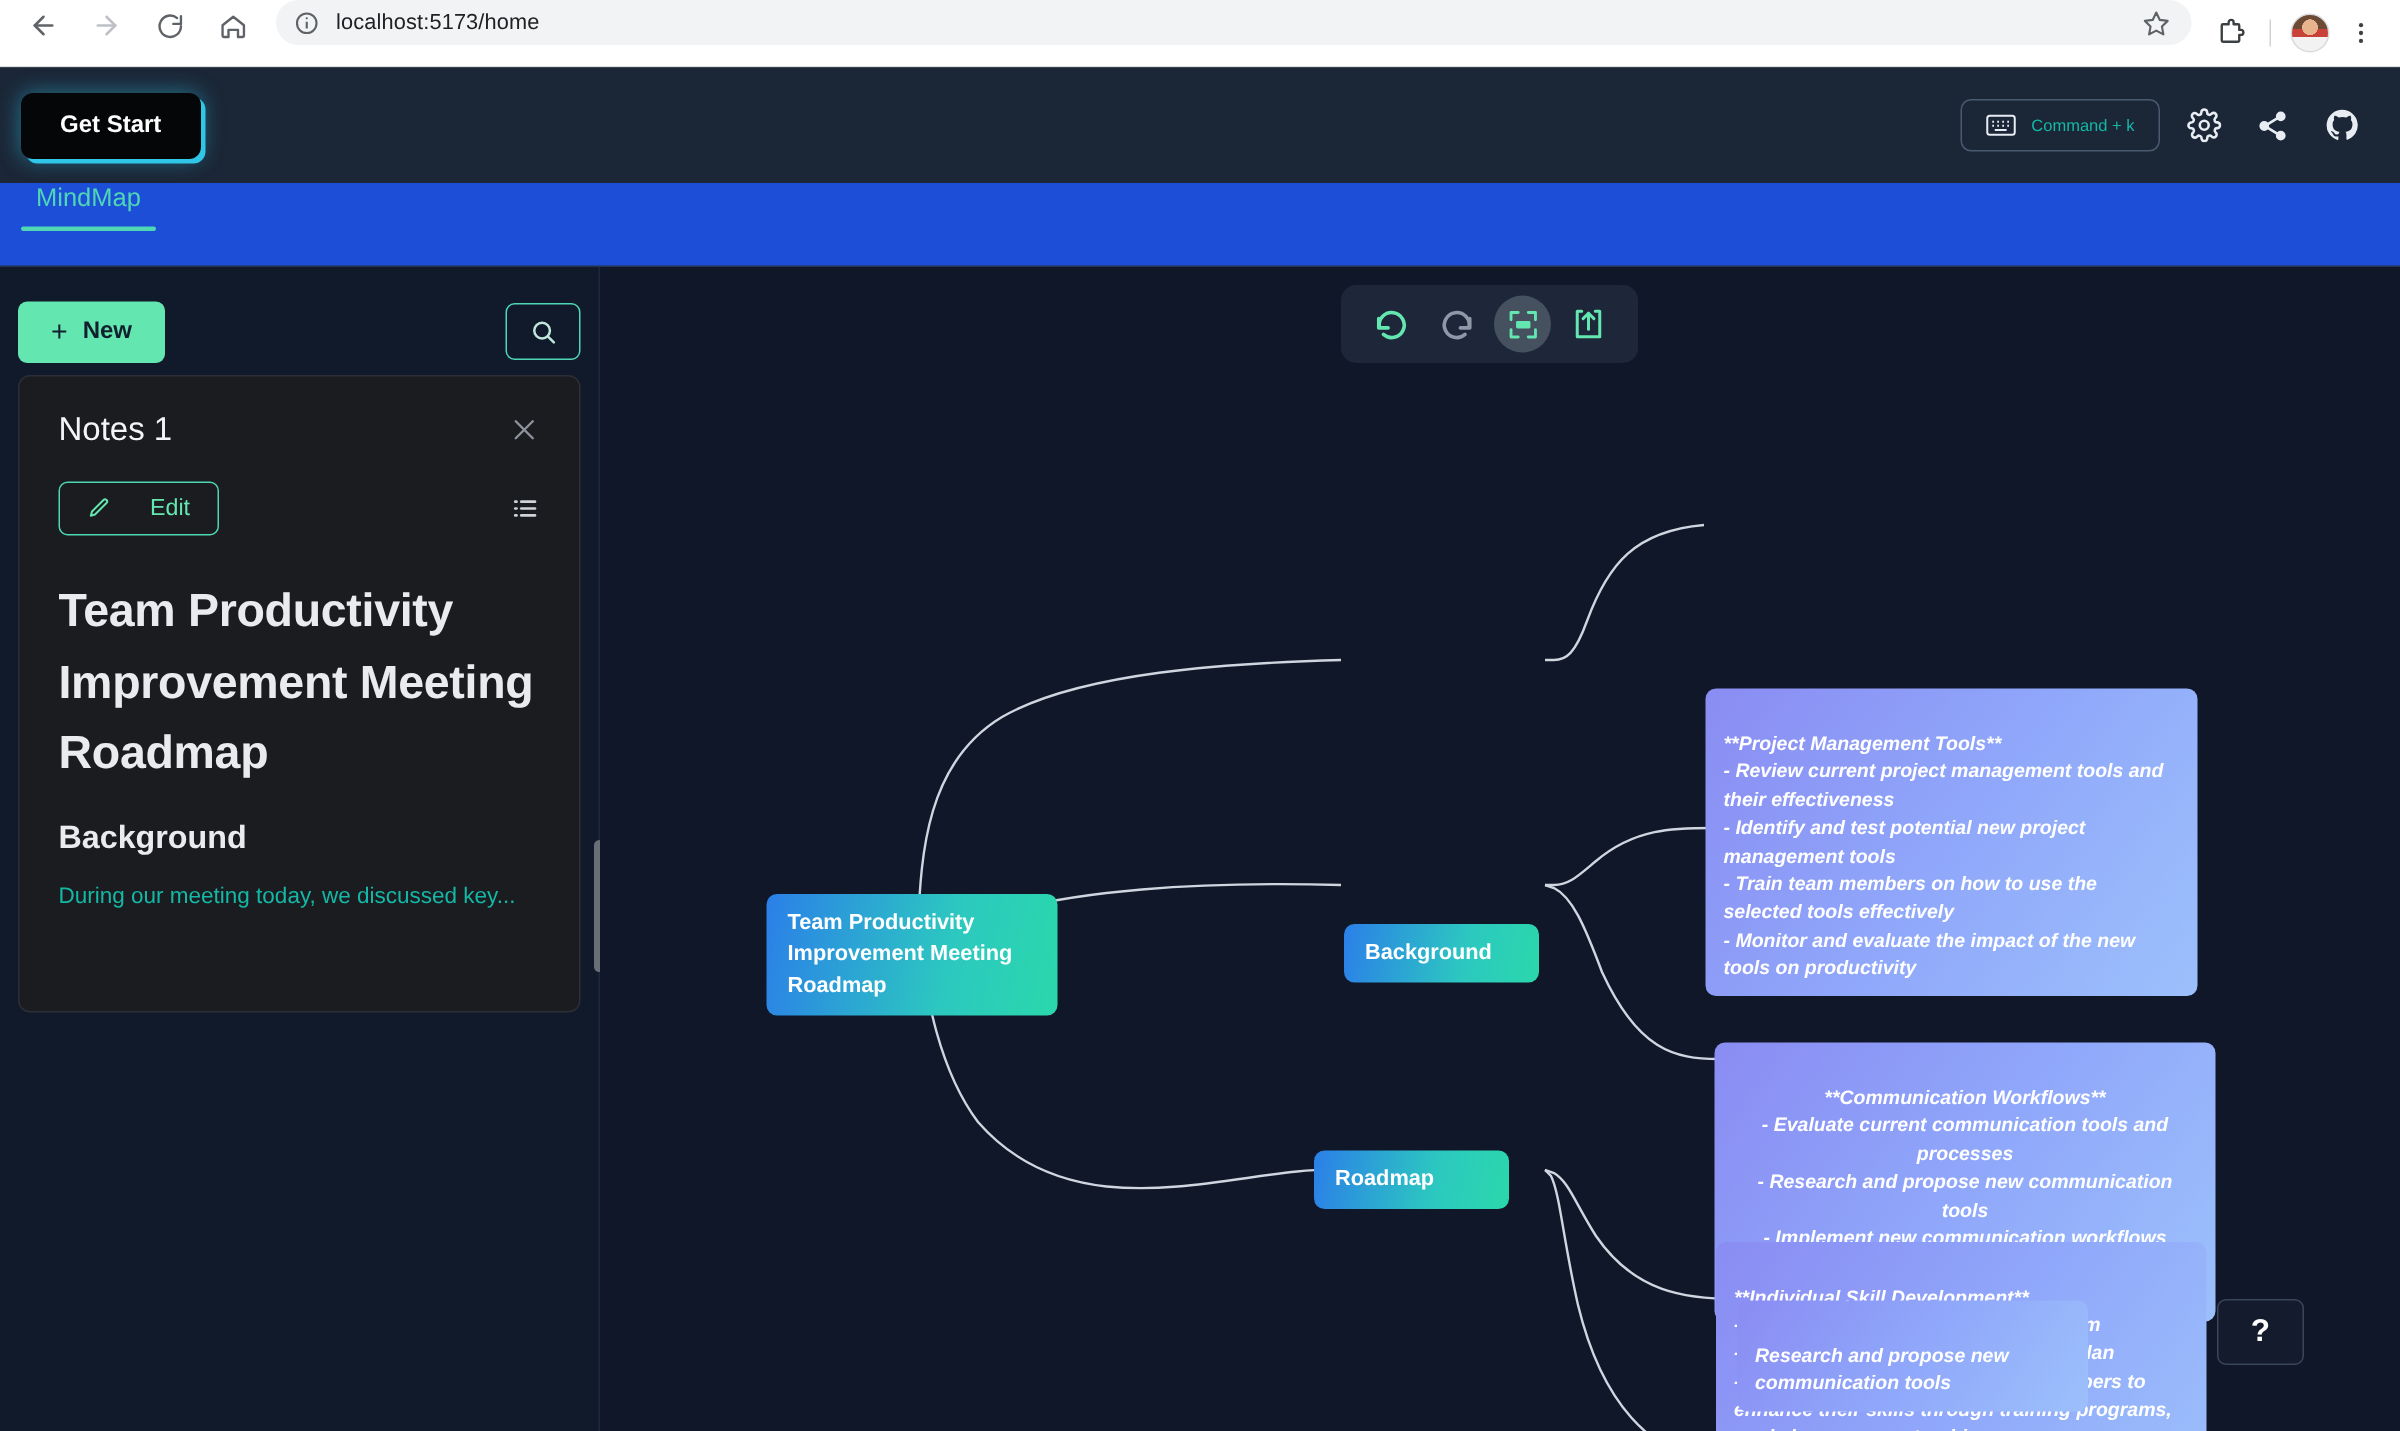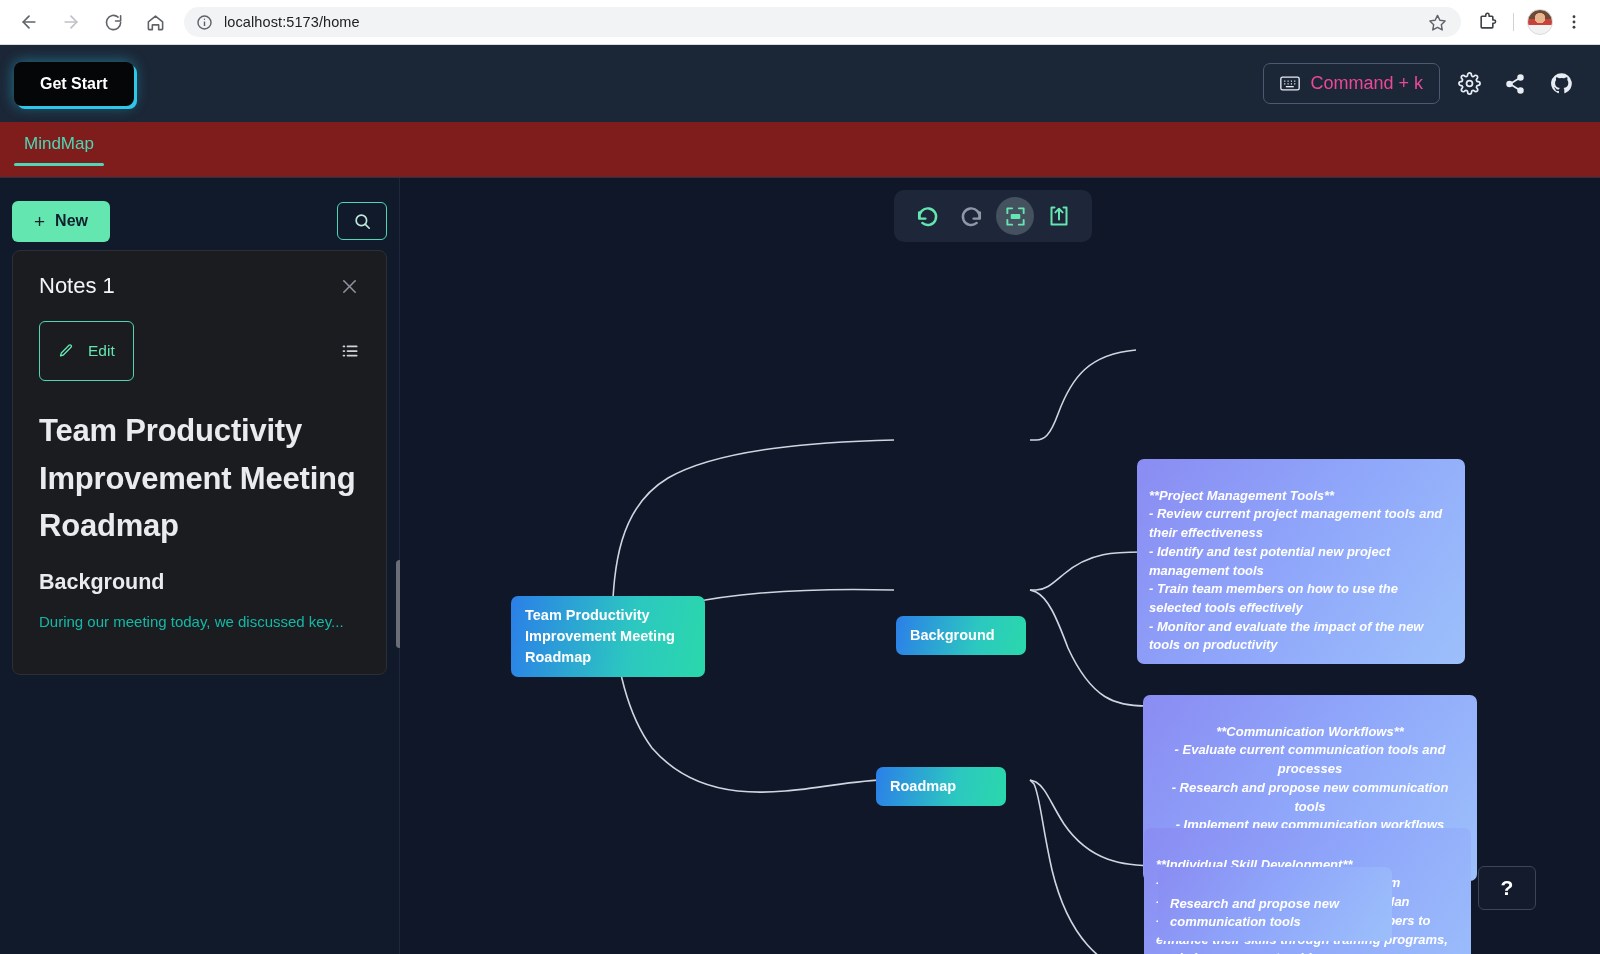--- a/index.html
+++ b/index.html
@@ -7,21 +7,21 @@
     width: 1600px; height: 954px;
     overflow: hidden;
     font-family: "Liberation Sans", sans-serif;
     background: #0e1524;
   }
 
   
   #browser-chrome {
     position: absolute; left: 0; top: 0; width: 1600px; height: 45px;
     background: #ffffff;
-    display: flex; align-items: center;
+    display: flex; 
     border-bottom: 1px solid #dadce0;
   }
   .nav-btn {
     width: 34px; height: 34px; margin-left: 8px;
     display: flex; align-items: center; justify-content: center;
     border-radius: 50%;
   }
   .nav-btn:first-child { margin-left: 12px; }
   .nav-btn svg { display: block; }
   #omnibox {
@@ -71,31 +71,31 @@
     padding: 13px 26px; border-radius: 8px;
     border: none; position: relative;
     box-shadow: 3px 3px 0 0 #2fc6e8, 0 0 14px 1px rgba(47,198,232,.45);
   }
   #header-right {
     margin-left: auto; display: flex; align-items: center; gap: 12px; padding-right: 22px;
   }
   #command-k {
     display: flex; align-items: center; gap: 10px;
     border: 1px solid #4a5a70; border-radius: 7px;
-    padding: 9px 16px; color: #ec4899; font-size: 18px;
+    padding: 9px 16px; color: #14b8a6; font-size: 11px;
   }
   .hdr-icon-btn {
     width: 34px; height: 34px; display: flex; align-items: center; justify-content: center;
     color: #e8edf4;
   }
 
   
   #tabs-bar {
-    height: 56px; background: #7f1d1d;
-    display: flex; align-items: center; padding-left: 14px;
+    height: 56px; background: #1d4ed8;
+    display: flex; align-items: flex-start; padding-left: 14px;
     border-bottom: 1px solid #2a3away;
   }
   #tabs-bar { border-bottom: 1px solid #263449; }
   .tab {
     padding: 0 10px 12px 10px; font-size: 17px; color: #4fd6b4;
     position: relative;
   }
   .tab.active::after {
     content: ""; position: absolute; left: 0; right: 0; bottom: 0;
     height: 3px; background: #4fd6b4; border-radius: 2px;
@@ -129,22 +129,22 @@
   #note-card {
     background: #1b1c20; border: 1px solid #2c2f36; border-radius: 8px;
     height: 425px; padding: 22px 26px 0 26px; position: relative; overflow: hidden;
   }
   #note-card-head { display: flex; align-items: center; }
   #note-title { font-size: 22px; color: #f2f4f7; font-weight: 400; }
   #note-close { margin-left: auto; color: #8d929c; display:flex; }
   #note-actions { display: flex; align-items: center; margin-top: 22px; }
   #edit-btn {
     border: 1px solid #4fd6b4; background: transparent; color: #63e6b0;
-    border-radius: 6px; font-size: 15.5px; padding: 20px 18px;
-    display: flex; align-items: center; gap: 14px;
+    border-radius: 6px; font-size: 15.5px; padding: 8px 18px;
+    display: flex; align-items: center; gap: 26px;
   }
   #list-view-btn { margin-left: auto; color: #cfd3da; display: flex; }
   #note-heading {
     margin-top: 26px; font-size: 31px; line-height: 1.54;
     color: #e9ebef; font-weight: 600; letter-spacing: -.2px;
   }
   #note-subheading {
     margin-top: 20px; font-size: 21.5px; color: #e9ebef; font-weight: 600;
   }
   #note-body { margin-top: 18px; font-size: 15px; color: #14b8a6; }

